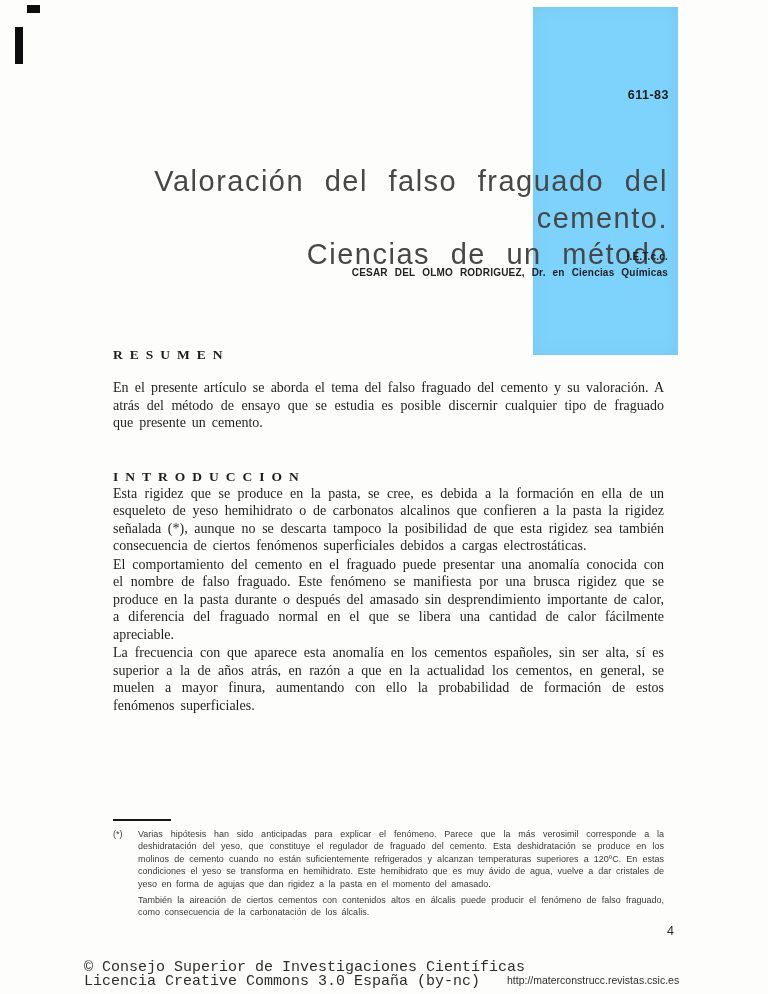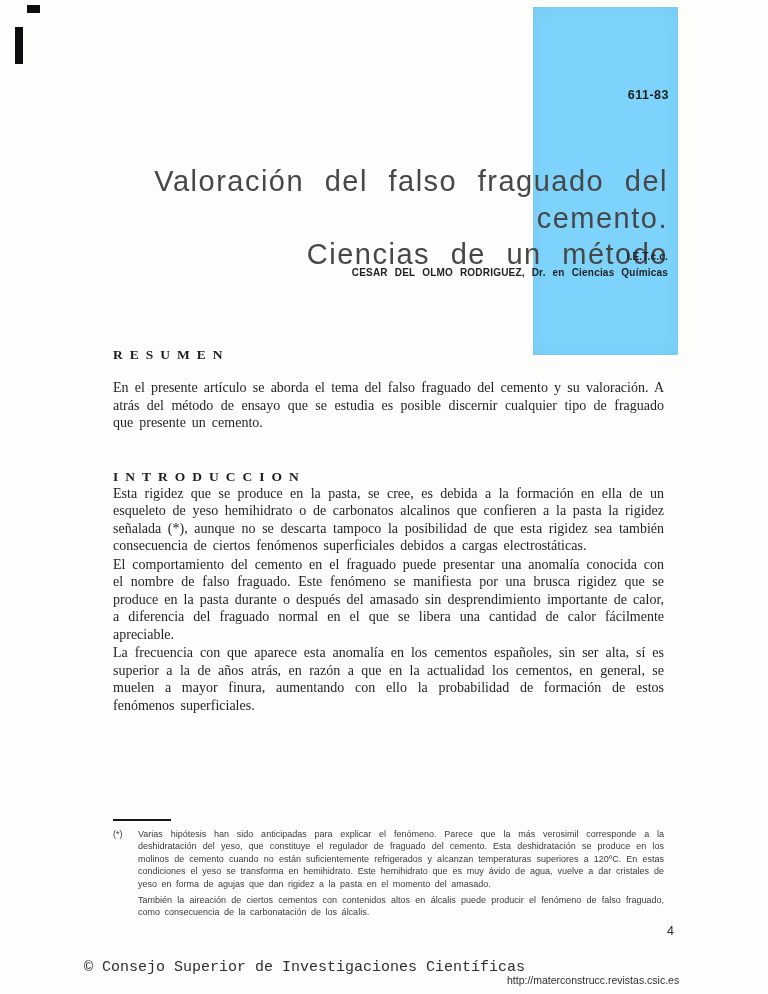--- a/index.html
+++ b/index.html
@@ -132,16 +132,17 @@
       <span class="fn-marker">(*)</span>
       <span class="fn-text">Varias hipótesis han sido anticipadas para explicar el fenómeno. Parece que la más verosimil corresponde a la deshidratación del yeso, que constituye el regulador de fraguado del cemento. Esta deshidratación se produce en los molinos de cemento cuando no están suficientemente refrigerados y alcanzan temperaturas superiores a 120ºC. En estas condiciones el yeso se transforma en hemihidrato. Este hemihidrato que es muy ávido de agua, vuelve a dar cristales de yeso en forma de agujas que dan rigidez a la pasta en el momento del amasado.</span>
     </div>
     <div class="fn-2">También la aireación de ciertos cementos con contenidos altos en álcalis puede producir el fenómeno de falso fraguado, como consecuencia de la carbonatación de los álcalis.</div>
   </div>
 
   <div class="pageno">4</div>
 
   <div class="footer-left">
     <div>© Consejo Superior de Investigaciones Científicas</div>
+    <div>Licencia Creative Commons 3.0 España (by-nc)</div>
   </div>
   <div class="footer-url">http://materconstrucc.revistas.csic.es</div>
 
 </div>
 
 </body></html>

